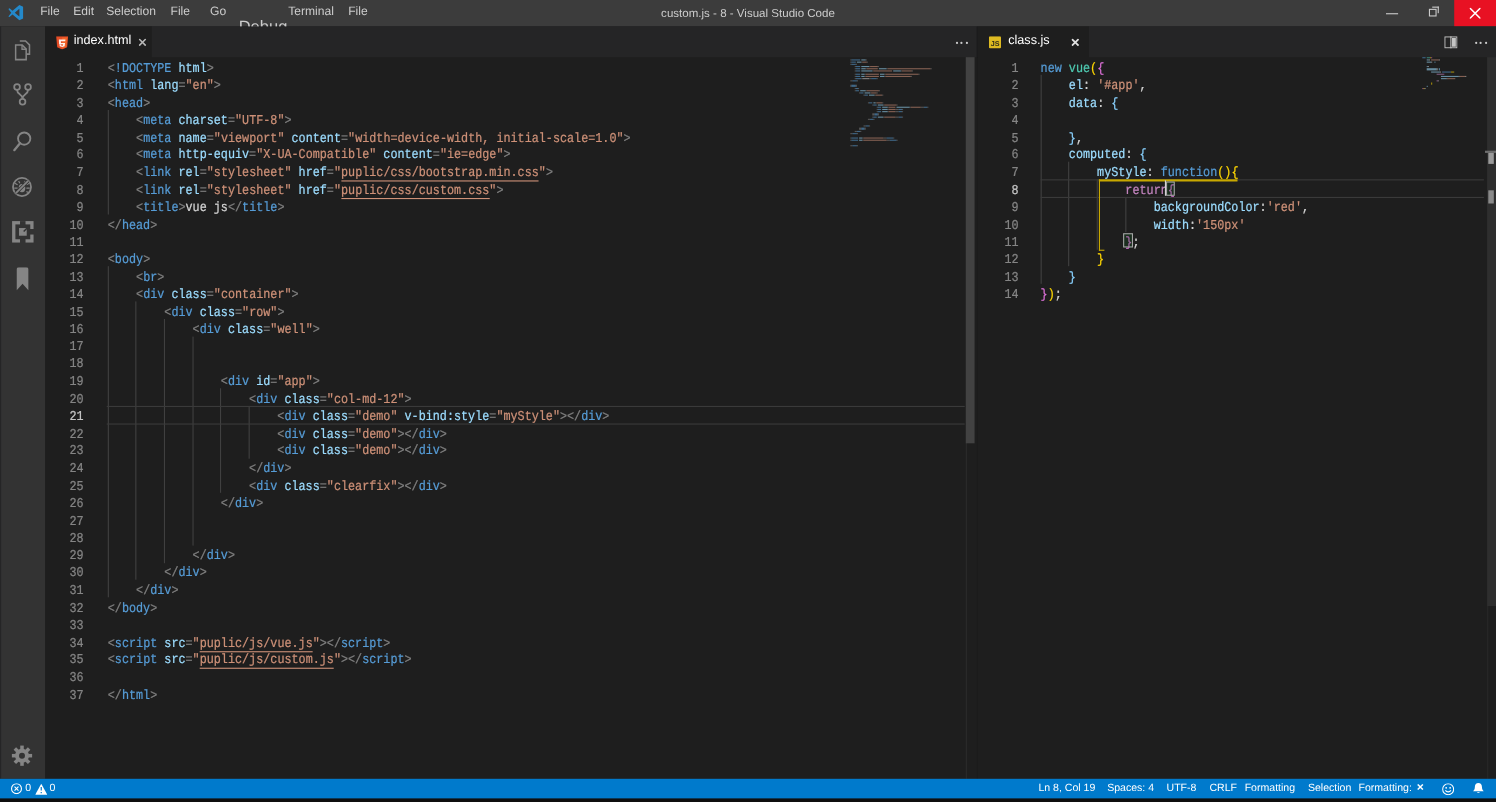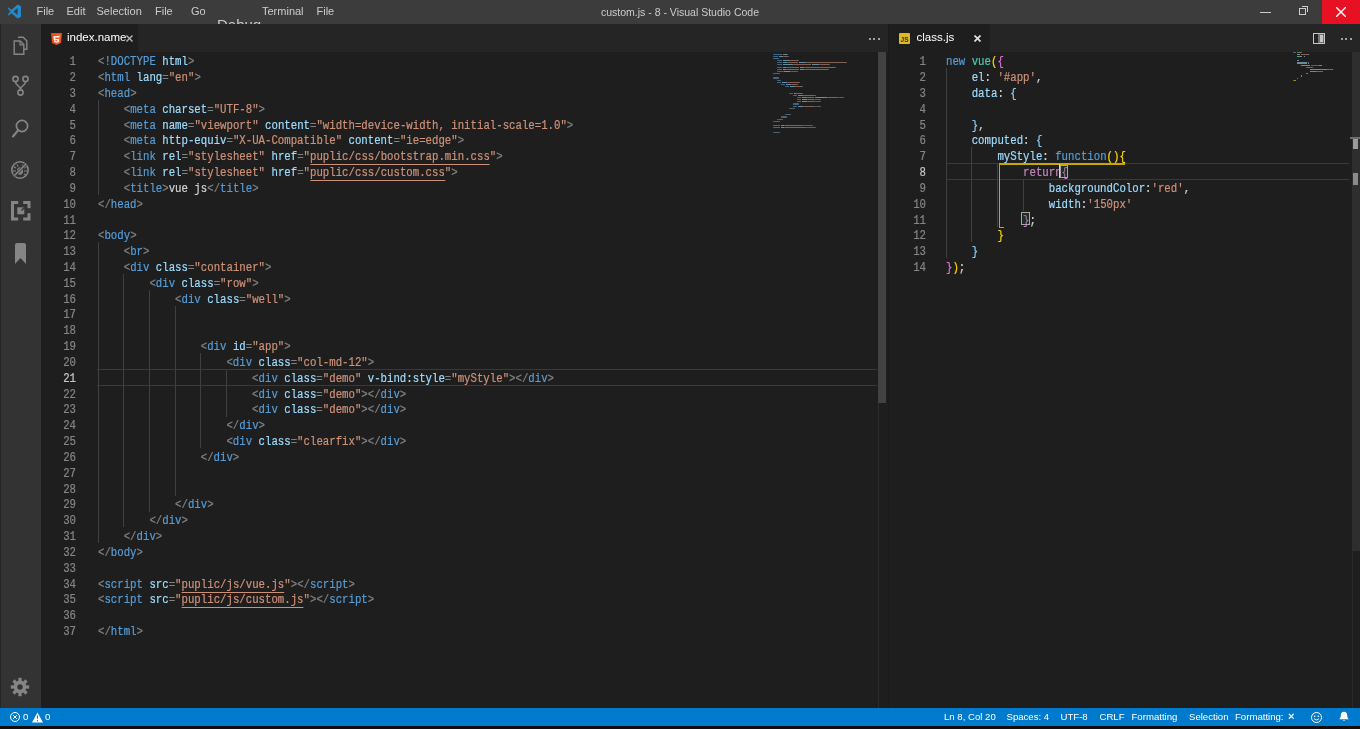--- a/index.html
+++ b/index.html
@@ -81,21 +81,21 @@
 <circle cx="11" cy="11" r="2.7" fill="#333333"></circle>
 </g>
 </svg>
 <div style="position:absolute;left:41px;top:24px;width:847px;height:28px;background:#252526;"></div>
 <div style="position:absolute;left:41px;top:24px;width:97px;height:28px;background:#1e1e1e;"></div>
 <svg class="abs" style="left:51px;top:32.5px" width="11" height="12" viewBox="0 0 11 12">
 <path d="M0 0 h11 l-1 10 -4.5 2 -4.5 -2 z" fill="#e44d26"></path>
 <path d="M5.5 1 v10.2 l3.7 -1.6 L10 1 z" fill="#f16529"></path>
 <path d="M2.5 3 h6 l-0.2 1.5 h-4 l0.15 1.5 h3.7 l-0.4 3 -2.25 0.8 -2.25 -0.8 -0.15 -1.6 h1.5 l0.1 0.9 0.8 0.3 0.8 -0.3 0.1 -1.1 h-3.7 z" fill="#ffffff" opacity=".92"></path>
 </svg>
-<div class="abs" style="left:67px;top:31px;font-size:11.5px;color:#ffffff">index.name</div>
+<div class="abs" style="left:67px;top:31px;font-size:11.5px;color:#ffffff">index.html</div>
 <svg class="abs" style="left:125.5px;top:34.5px" width="7" height="7" viewBox="0 0 7 7">
       <path d="M0.5 0.5 L6.5 6.5 M6.5 0.5 L0.5 6.5" stroke="#b8b8b8" stroke-width="1.4"></path>
     </svg>
 <div style="position:absolute;left:868.5px;top:37.5px;width:2.4px;height:2.4px;background:#cccccc;border-radius:50%"></div>
 <div style="position:absolute;left:873.0px;top:37.5px;width:2.4px;height:2.4px;background:#cccccc;border-radius:50%"></div>
 <div style="position:absolute;left:877.5px;top:37.5px;width:2.4px;height:2.4px;background:#cccccc;border-radius:50%"></div>
 <div style="position:absolute;left:41px;top:55.23px;width:35px;text-align:right;font-family:'Liberation Mono',monospace;font-size:12.3px;transform:scaleX(0.8702);transform-origin:100% 0;">
       <div class="cl" style="color:#858585">1</div>
       <div class="cl" style="color:#858585">2</div>
       <div class="cl" style="color:#858585">3</div>
@@ -413,21 +413,21 @@
 <svg class="abs" style="left:10px;top:712px" width="10" height="10" viewBox="0 0 10 10">
 <circle cx="5" cy="5" r="4.5" fill="none" stroke="#ffffff" stroke-width="1"></circle>
 <path d="M3.2 3.2 L6.8 6.8 M6.8 3.2 L3.2 6.8" stroke="#ffffff" stroke-width="1"></path>
 </svg>
 <div class="abs" style="left:23px;top:710.5px;font-size:9.6px;color:#ffffff">0</div>
 <svg class="abs" style="left:32px;top:711.5px" width="11" height="11" viewBox="0 0 11 11">
 <path d="M5.5 0.5 L11 10.5 H0 Z" fill="#ffffff"></path>
 <path d="M5.5 3.5 v3.2 M5.5 8 v1.2" stroke="#007acc" stroke-width="1.1"></path>
 </svg>
 <div class="abs" style="left:45px;top:710.5px;font-size:9.6px;color:#ffffff">0</div>
-<div class="abs" style="left:944px;top:710.5px;font-size:9.6px;color:#ffffff">Ln 8, Col 20</div>
+<div class="abs" style="left:944px;top:710.5px;font-size:9.6px;color:#ffffff">Ln 8, Col 19</div>
 <div class="abs" style="left:1006.5px;top:710.5px;font-size:9.6px;color:#ffffff">Spaces: 4</div>
 <div class="abs" style="left:1060.5px;top:710.5px;font-size:9.6px;color:#ffffff">UTF-8</div>
 <div class="abs" style="left:1099.5px;top:710.5px;font-size:9.6px;color:#ffffff">CRLF</div>
 <div class="abs" style="left:1131.5px;top:710.5px;font-size:9.6px;color:#ffffff">Formatting</div>
 <div class="abs" style="left:1189px;top:710.5px;font-size:9.6px;color:#ffffff">Selection</div>
 <div class="abs" style="left:1235px;top:710.5px;font-size:9.6px;color:#ffffff">Formatting:</div>
 <div class="abs" style="left:1288px;top:709.5px;font-size:11px;color:#ffffff;font-weight:bold">×</div>
 <svg class="abs" style="left:1311px;top:711.5px" width="11" height="11" viewBox="0 0 11 11">
 <circle cx="5.5" cy="5.5" r="5" fill="none" stroke="#ffffff" stroke-width="1"></circle>
 <circle cx="3.7" cy="4.2" r="0.8" fill="#ffffff"></circle>

